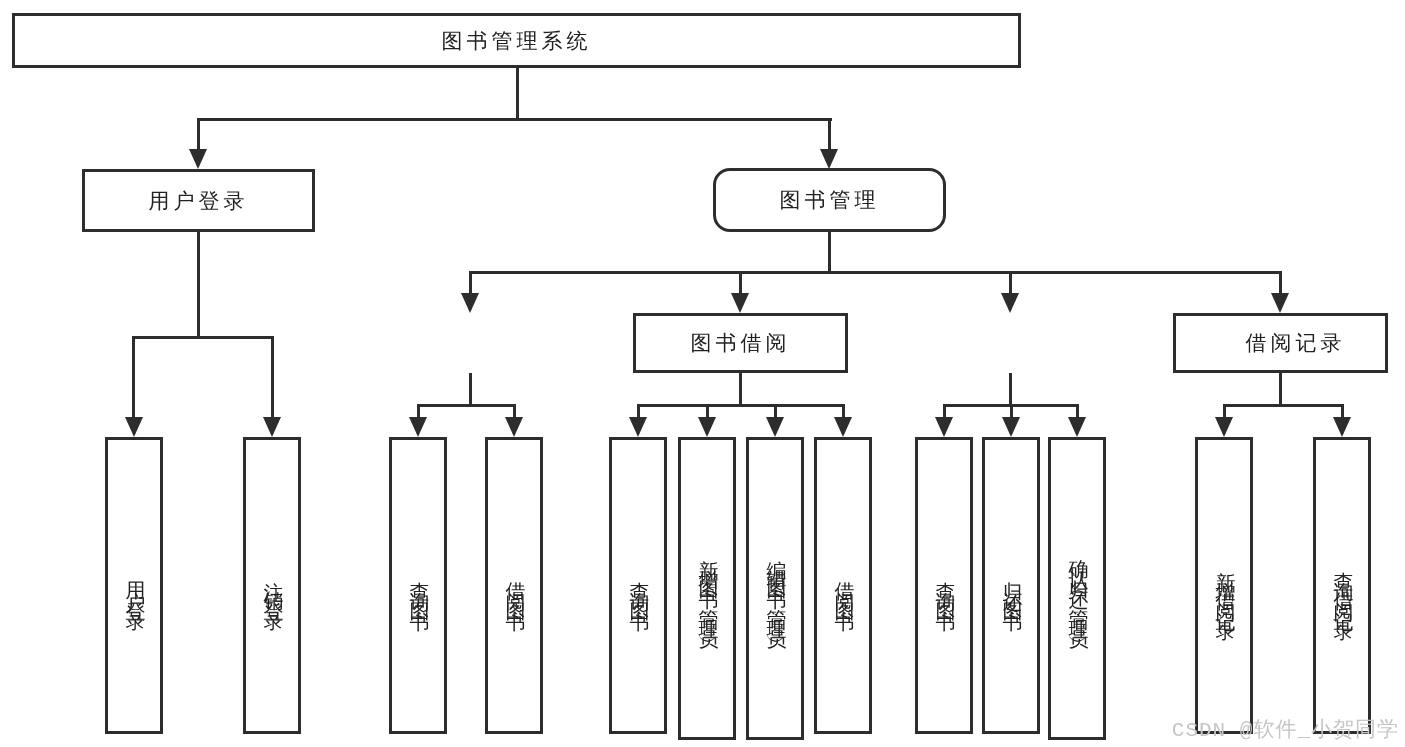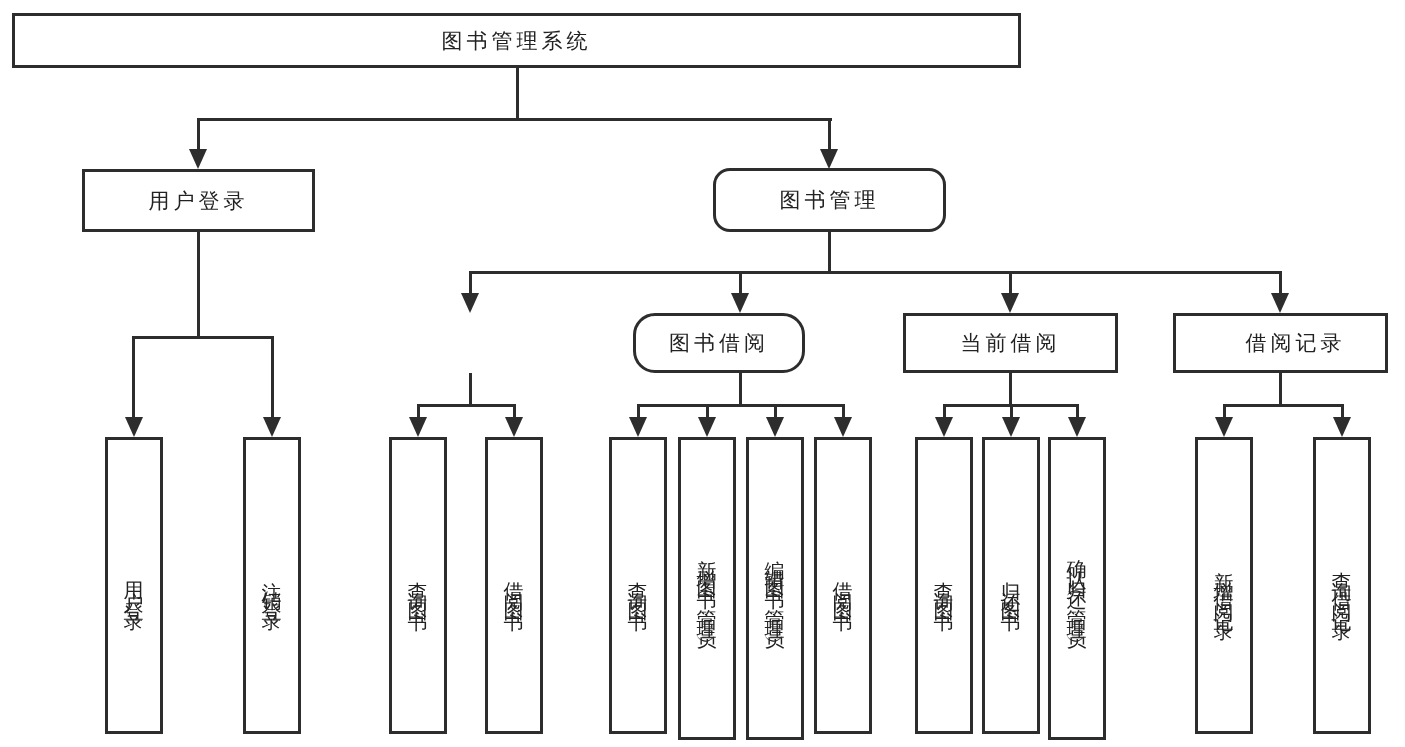--- a/index.html
+++ b/index.html
@@ -1,18 +1,18 @@
 <!DOCTYPE html>
 <html style="--line: #2d2d2d; --background: #ffffff; --watermark: #c5c5c5;"><head>
 <meta charset="utf-8">
 <style>
   html,body { margin:0; padding:0; background:#ffffff; }
   .canvas {
     position:relative; width:1405px; height:747px; background:var(--background,#ffffff);
-    font-family:Liberation Sans, sans-serif; color:#222222; overflow:hidden;text-align:right;
+    font-family:Liberation Mono, monospace; color:#222222; overflow:hidden;text-align:right;
   }
   .node {
     position:absolute; background:#ffffff; border:3px solid var(--line,#2d2d2d);
     display:flex; align-items:center; justify-content:center; box-sizing:border-box;
   }
   .hnode { font-size:21px; letter-spacing:4px; white-space:nowrap; }
   .leaf  { top:437px; width:58px; height:297px; }
   .leaf.tall { height:303px; }
   .leaf span {
     writing-mode:vertical-rl; text-orientation:mixed;
@@ -65,25 +65,22 @@
   <div class="hline" style="left:469px; top:271px; width:813px;"></div>
   <div class="vline" style="left:469px; top:271px; height:25px;"></div>
   <div class="arrow" style="left:461px; top:293px;"></div>
   <div class="vline" style="left:739px; top:271px; height:25px;"></div>
   <div class="arrow" style="left:731px; top:293px;"></div>
   <div class="vline" style="left:1009px; top:271px; height:25px;"></div>
   <div class="arrow" style="left:1001px; top:293px;"></div>
   <div class="vline" style="left:1279px; top:271px; height:25px;"></div>
   <div class="arrow" style="left:1271px; top:293px;"></div>
 
-  <div class="node hnode" style="left:633px; top:313px; width:172px; height:60px;border-radius:22px;">
+  <div class="node hnode" style="left:633px; top:313px; width:215px; height:60px;">
     <span>图书借阅</span>
-  </div>
-  <div class="node hnode" style="left:903px; top:313px; width:215px; height:60px;">
-    <span>当前借阅</span>
   </div>
   <div class="node hnode" style="left:1173px; top:313px; width:215px; height:60px;padding-left:30px;">
     <span>借阅记录</span>
   </div>
 
   <div class="vline" style="left:469px; top:373px; height:34px;"></div>
   <div class="hline" style="left:417px; top:404px; width:99px;"></div>
   <div class="vline" style="left:417px; top:404px; height:15px;"></div>
   <div class="arrow" style="left:409px; top:417px;"></div>
   <div class="vline" style="left:513px; top:404px; height:15px;"></div>
@@ -153,14 +150,15 @@
     <span>确认归还（管理员）</span>
   </div>
 
   <div class="node leaf" style="left:1195px;">
     <span>新增借阅记录</span>
   </div>
   <div class="node leaf" style="left:1313px;">
     <span>查询借阅记录</span>
   </div>
 
+  <div class="watermark">CSDN @软件_小贺同学</div>
 
 </div>
 
 </body></html>

